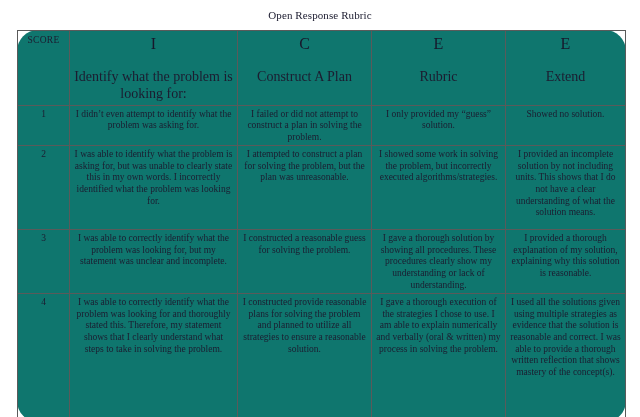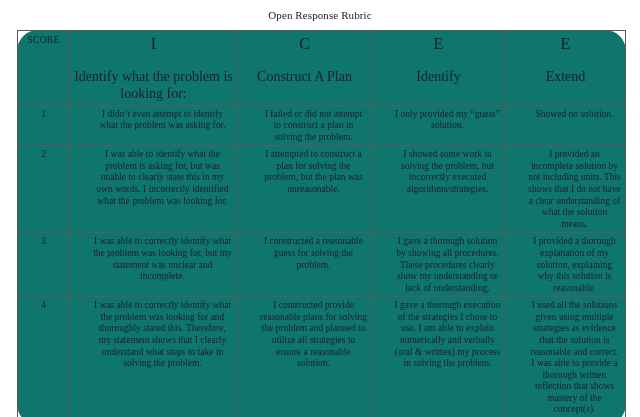--- a/index.html
+++ b/index.html
@@ -83,21 +83,21 @@
     vertical-align: middle;
     font-size: 15px;
     color: #1c1c30;
     padding: 0;
   }
   
   tr.r1 td { height: 32px; }
   tr.r2 td { height: 78px; }
   tr.r3 td { height: 55px; }
   tr.r4 td { height: 122px; }
-  .cell-text { display: block; margin-left: 18px; }
+  .cell-text { display: block; }
 </style>
 </head>
 <body>
 
 <div class="page-title">Open Response Rubric</div>
 
 <div class="table-wrap">
   <table class="rubric">
     <colgroup>
       <col class="c-score">
@@ -112,21 +112,21 @@
         <td>
           <span class="letter">I</span>
           <span class="subhead">Identify what the problem is looking for:</span>
         </td>
         <td>
           <span class="letter">C</span>
           <span class="subhead">Construct A Plan</span>
         </td>
         <td>
           <span class="letter">E</span>
-          <span class="subhead">Identify</span>
+          <span class="subhead">Rubric</span>
         </td>
         <td>
           <span class="letter">E</span>
           <span class="subhead">Extend</span>
         </td>
       </tr>
 
       <tr class="r1">
         <td class="score-cell">1</td>
         <td>

